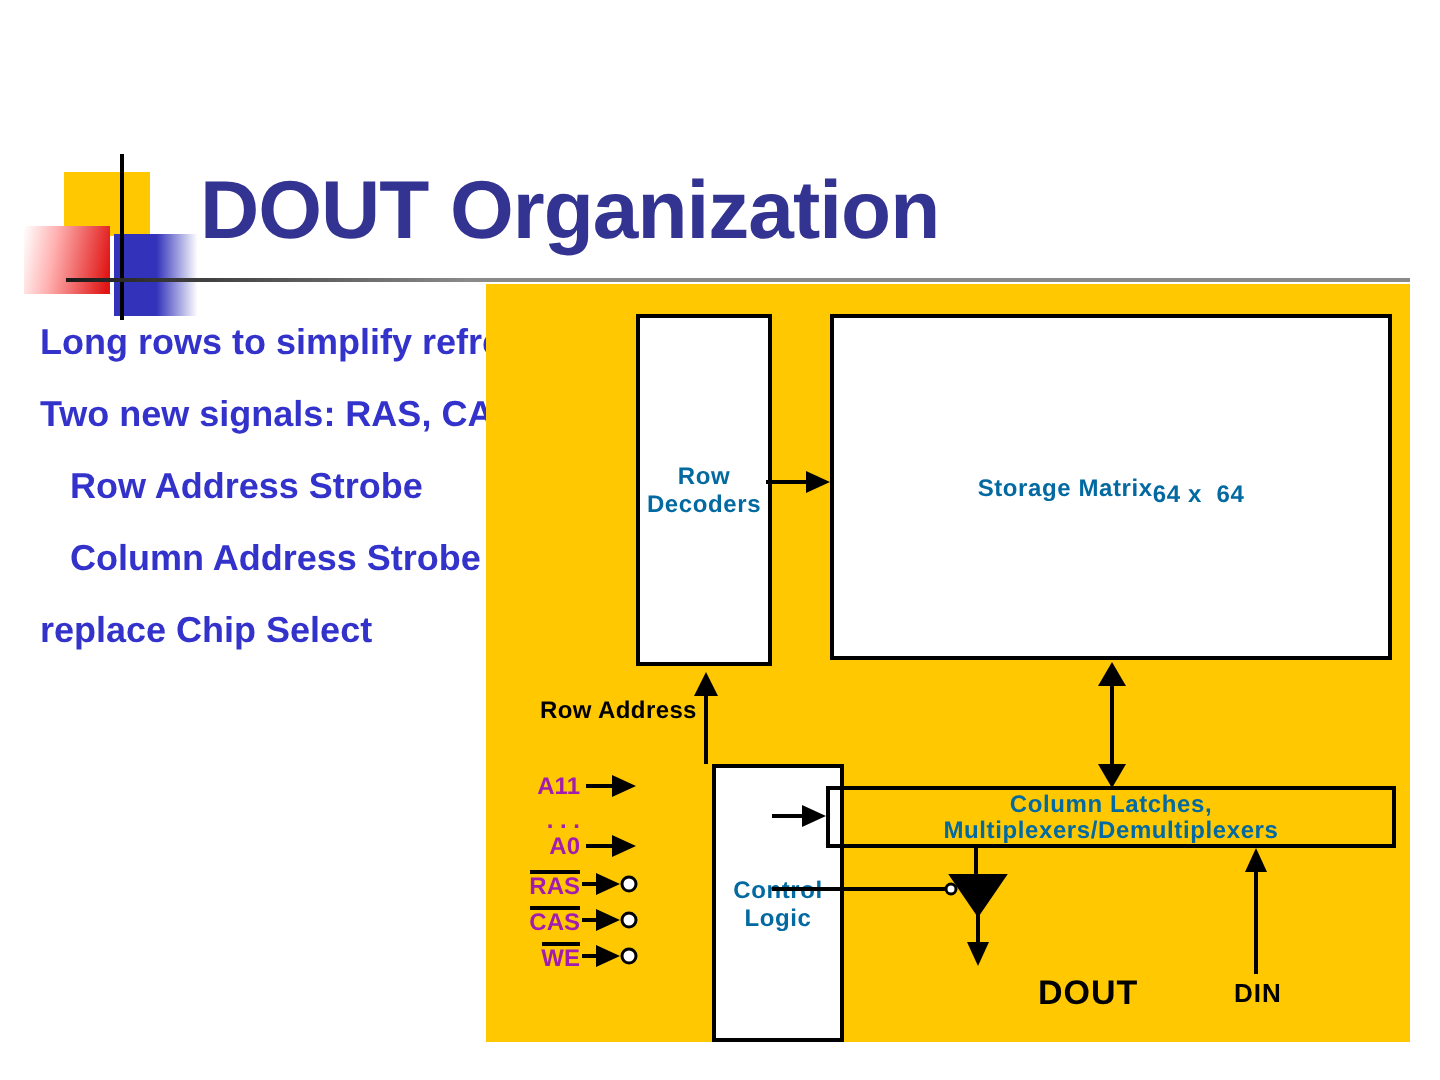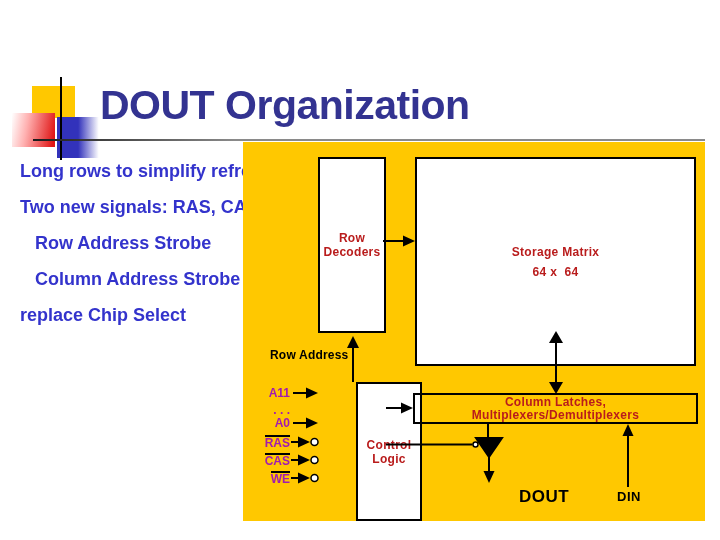--- a/index.html
+++ b/index.html
@@ -19,23 +19,23 @@
   
   .title{position:absolute;left:100px;top:82px;margin:0;font-size:41px;font-weight:bold;
     color:#333391;letter-spacing:-0.5px;white-space:nowrap;}
   .bullet{position:absolute;left:20px;font-size:18px;font-weight:bold;color:#3333CC;
     line-height:20px;white-space:nowrap;}
   .b1{top:161px;} .b2{top:197px;} .b3{top:233px;left:35px;} .b4{top:269px;left:35px;} .b5{top:305px;}
   
   .diagram{position:absolute;left:243px;top:142px;width:462px;height:379px;background:#FFC800;}
   .box{position:absolute;box-sizing:border-box;border:2px solid #000;background:#fff;
     display:flex;align-items:center;justify-content:center;text-align:center;
-    font-size:12px;font-weight:bold;color:#b91c1c;line-height:14px;letter-spacing:0.3px;}
+    font-size:12px;font-weight:bold;color:#0369a1;line-height:14px;letter-spacing:0.3px;}
   .row-decoders{left:75px;top:15px;width:68px;height:176px;padding:0 2px;}
-  .storage{left:172px;top:15px;width:281px;height:209px;flex-direction:column;}
+  .storage{left:172px;top:15px;width:281px;height:173px;flex-direction:row;}
   .storage .sm-size{margin-top:6px;white-space:pre;}
   .control{left:86px;top:240px;width:66px;height:139px;padding:0 2px;margin-left:27px;}
   .latches{left:170px;top:251px;width:285px;height:31px;background:transparent;
     flex-direction:column;line-height:13px;font-size:12px;}
   .lbl{position:absolute;font-size:12px;font-weight:bold;color:#000;line-height:13.5px;
     letter-spacing:0.2px;white-space:nowrap;}
   .row-address{left:27px;top:207px;}
   .col-address{left:146px;top:218px;}
   .dout{left:232px;top:348px;font-size:17px;letter-spacing:0.5px;padding-left:44px;}
   .din{left:374px;top:348px;font-size:13px;letter-spacing:0.5px;}

